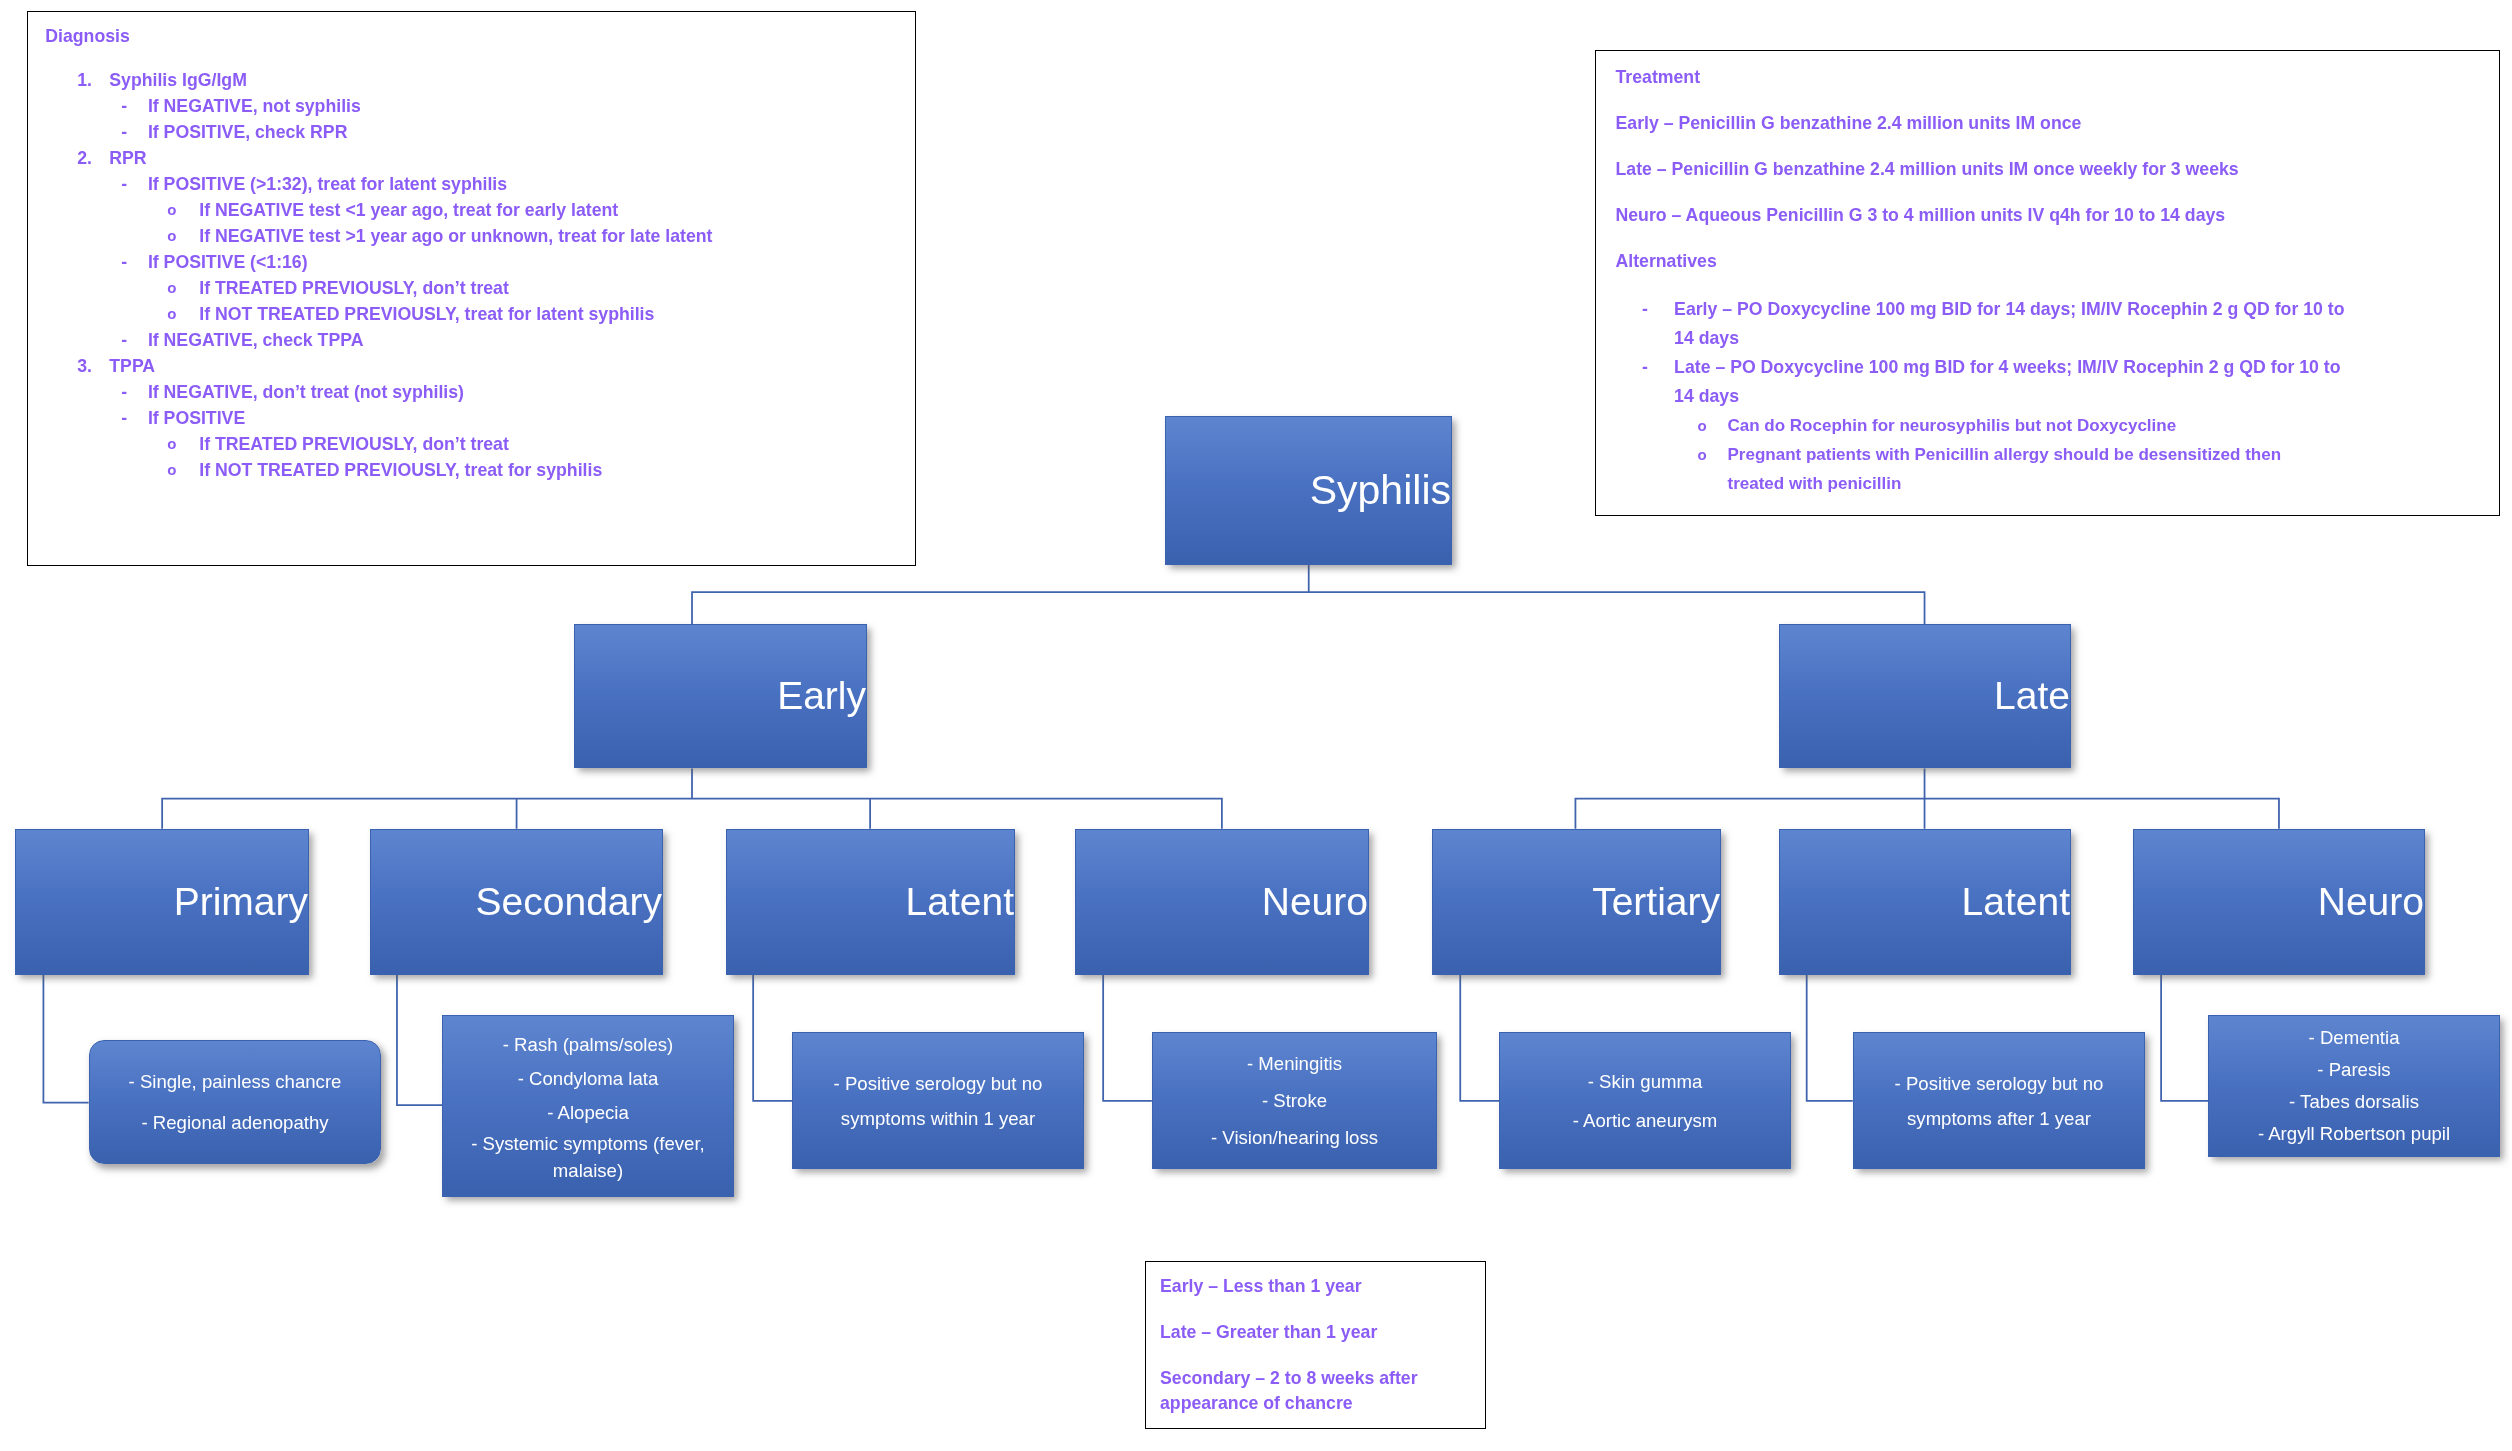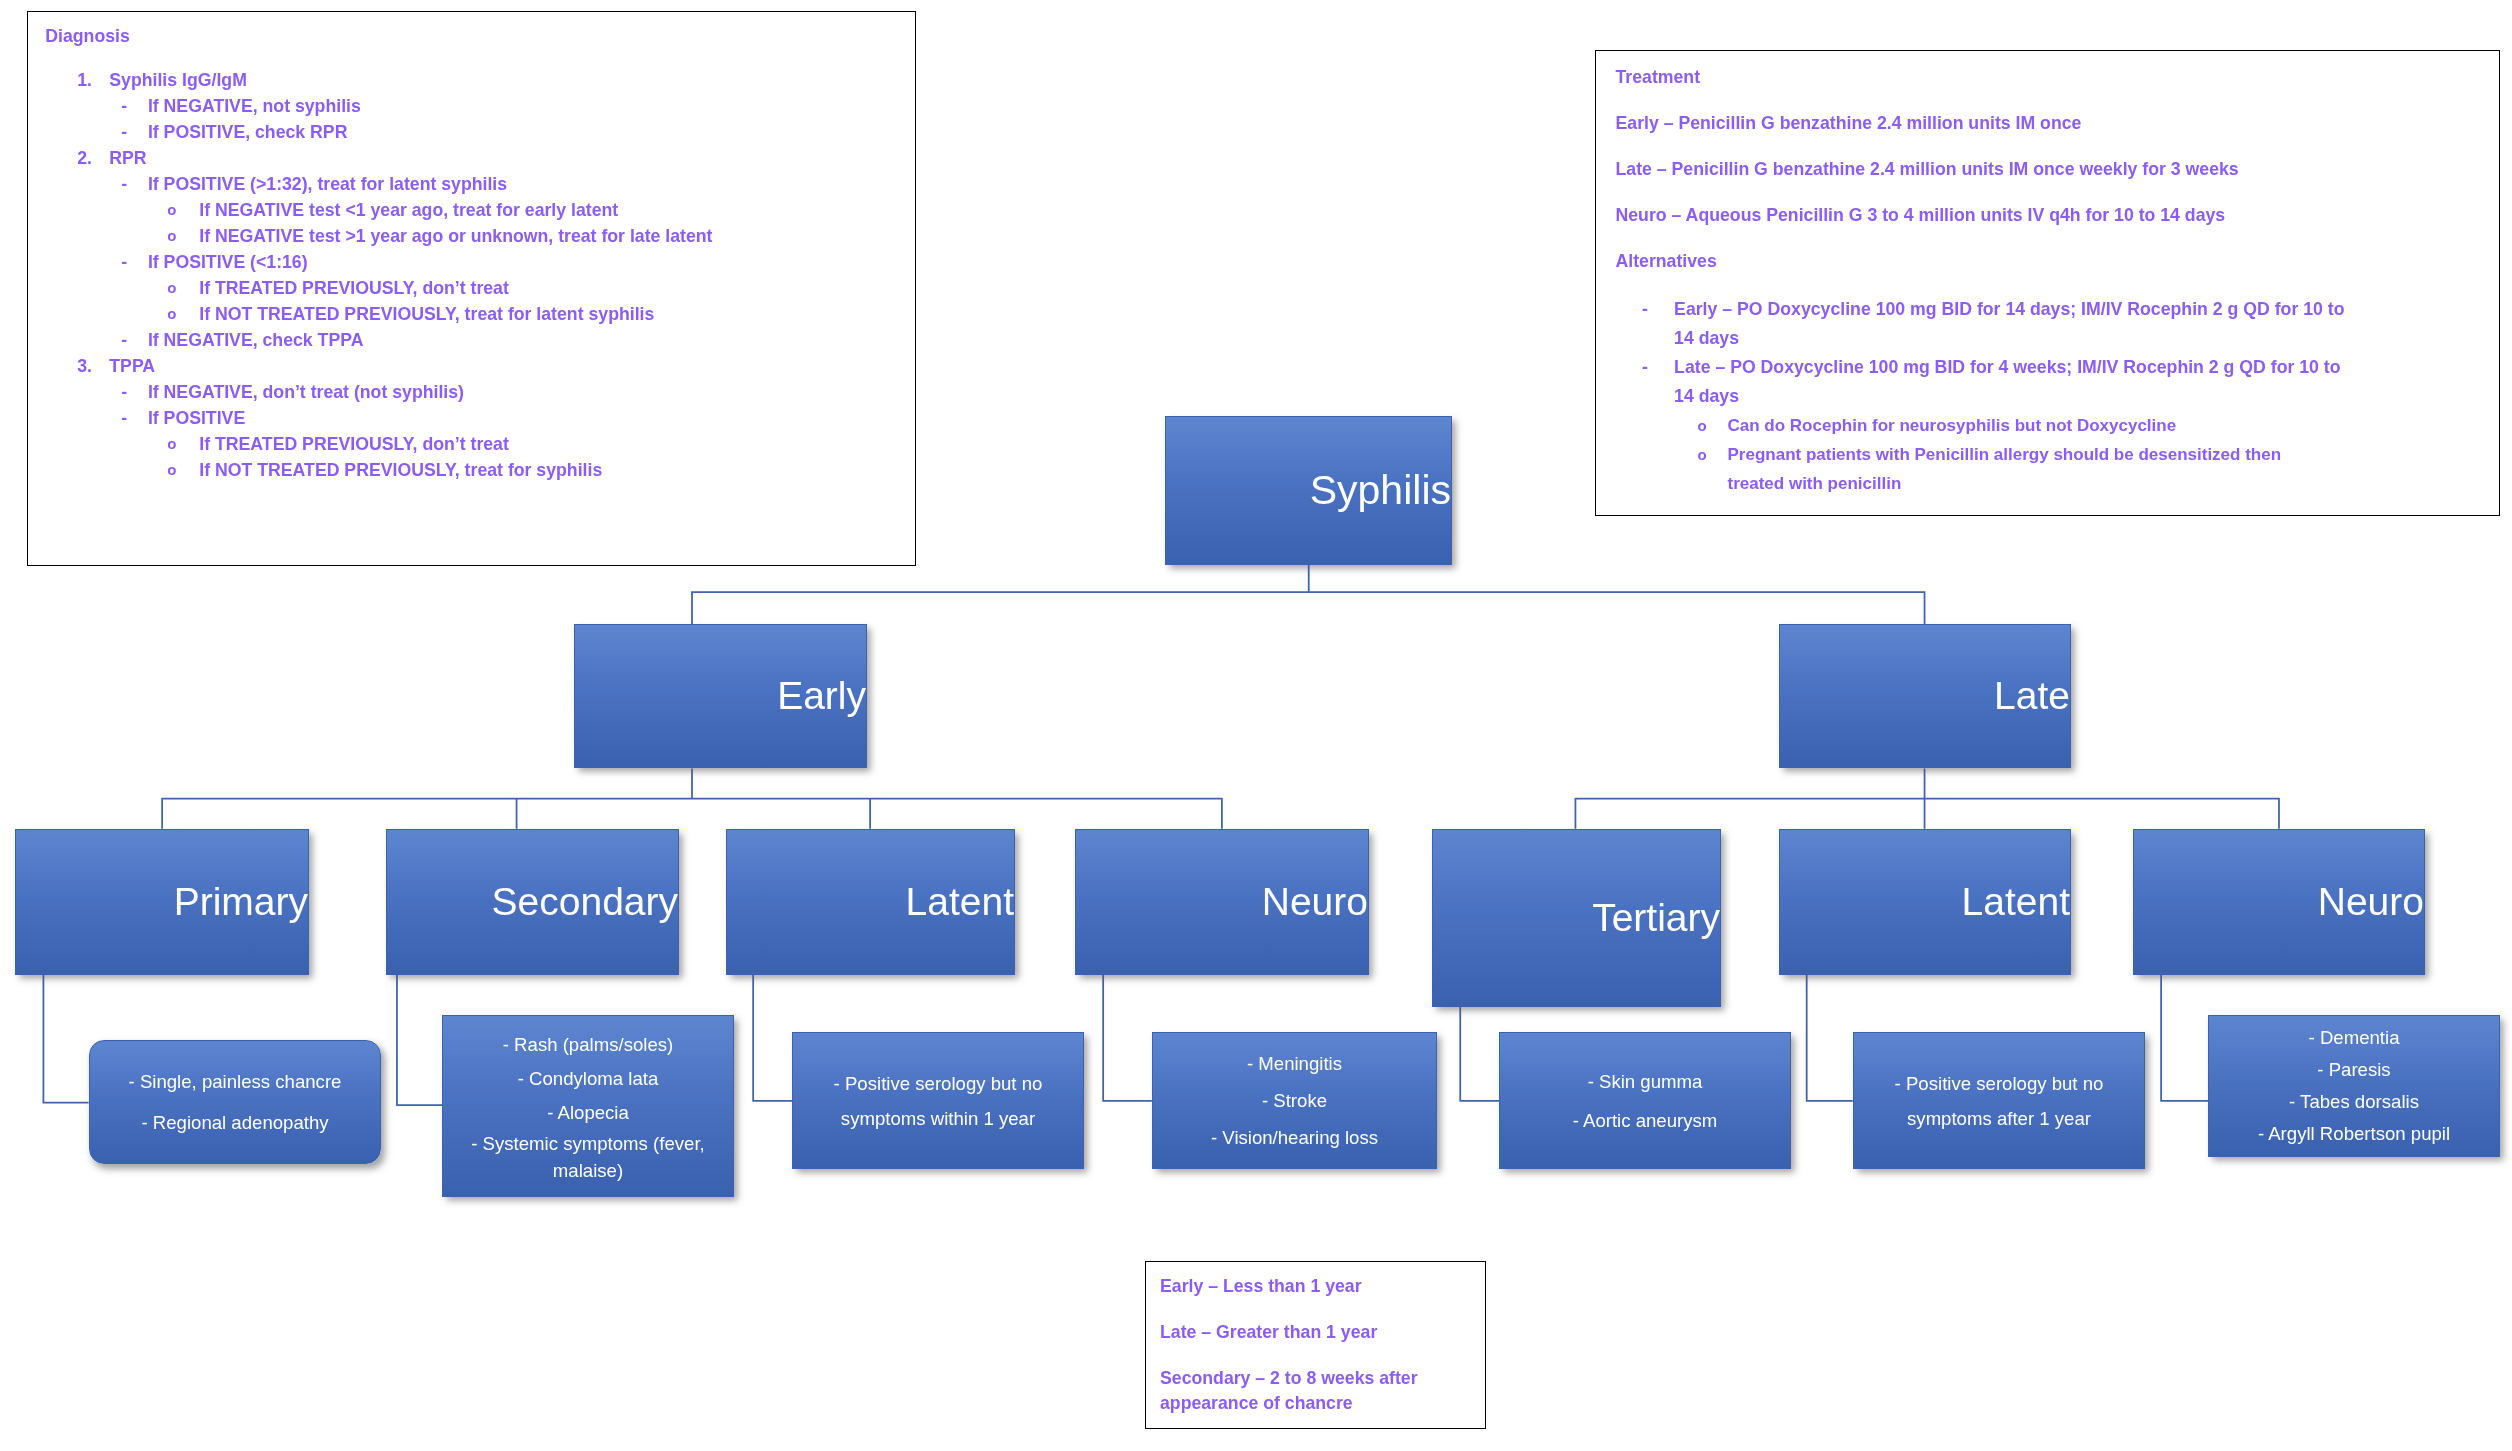--- a/index.html
+++ b/index.html
@@ -170,30 +170,30 @@
   <div class="node lbl-l2" style="left:544px;top:624px;width:293px;height:144px;margin-left:30px;">
       <span>Early</span>
     </div>
   <div class="node lbl-l2" style="left:1779px;top:624px;width:292px;height:144px;">
       <span>Late</span>
     </div>
 
   <div class="node lbl-l3" style="left:15px;top:829px;width:294px;height:146px;">
       <span>Primary</span>
     </div>
-  <div class="node lbl-l3" style="left:386px;top:829px;width:293px;height:146px;">
+  <div class="node lbl-l3" style="left:370px;top:829px;width:293px;height:146px;">
       <span>Secondary</span>
     </div>
   <div class="node lbl-l3" style="left:726px;top:829px;width:289px;height:146px;">
       <span>Latent</span>
     </div>
   <div class="node lbl-l3" style="left:1075px;top:829px;width:294px;height:146px;">
       <span>Neuro</span>
     </div>
-  <div class="node lbl-l3" style="left:1432px;top:829px;width:289px;height:178px;padding-left:19px;">
+  <div class="node lbl-l3" style="left:1432px;top:829px;width:289px;height:146px;padding-left:19px;">
       <span>Tertiary</span>
     </div>
   <div class="node lbl-l3" style="left:1779px;top:829px;width:292px;height:146px;">
       <span>Latent</span>
     </div>
   <div class="node lbl-l3" style="left:2133px;top:829px;width:292px;height:146px;">
       <span>Neuro</span>
     </div>
 
   <div class="leaf lh46" style="left:89px;top:1040px;width:292px;height:124px;border-radius:15px;">

